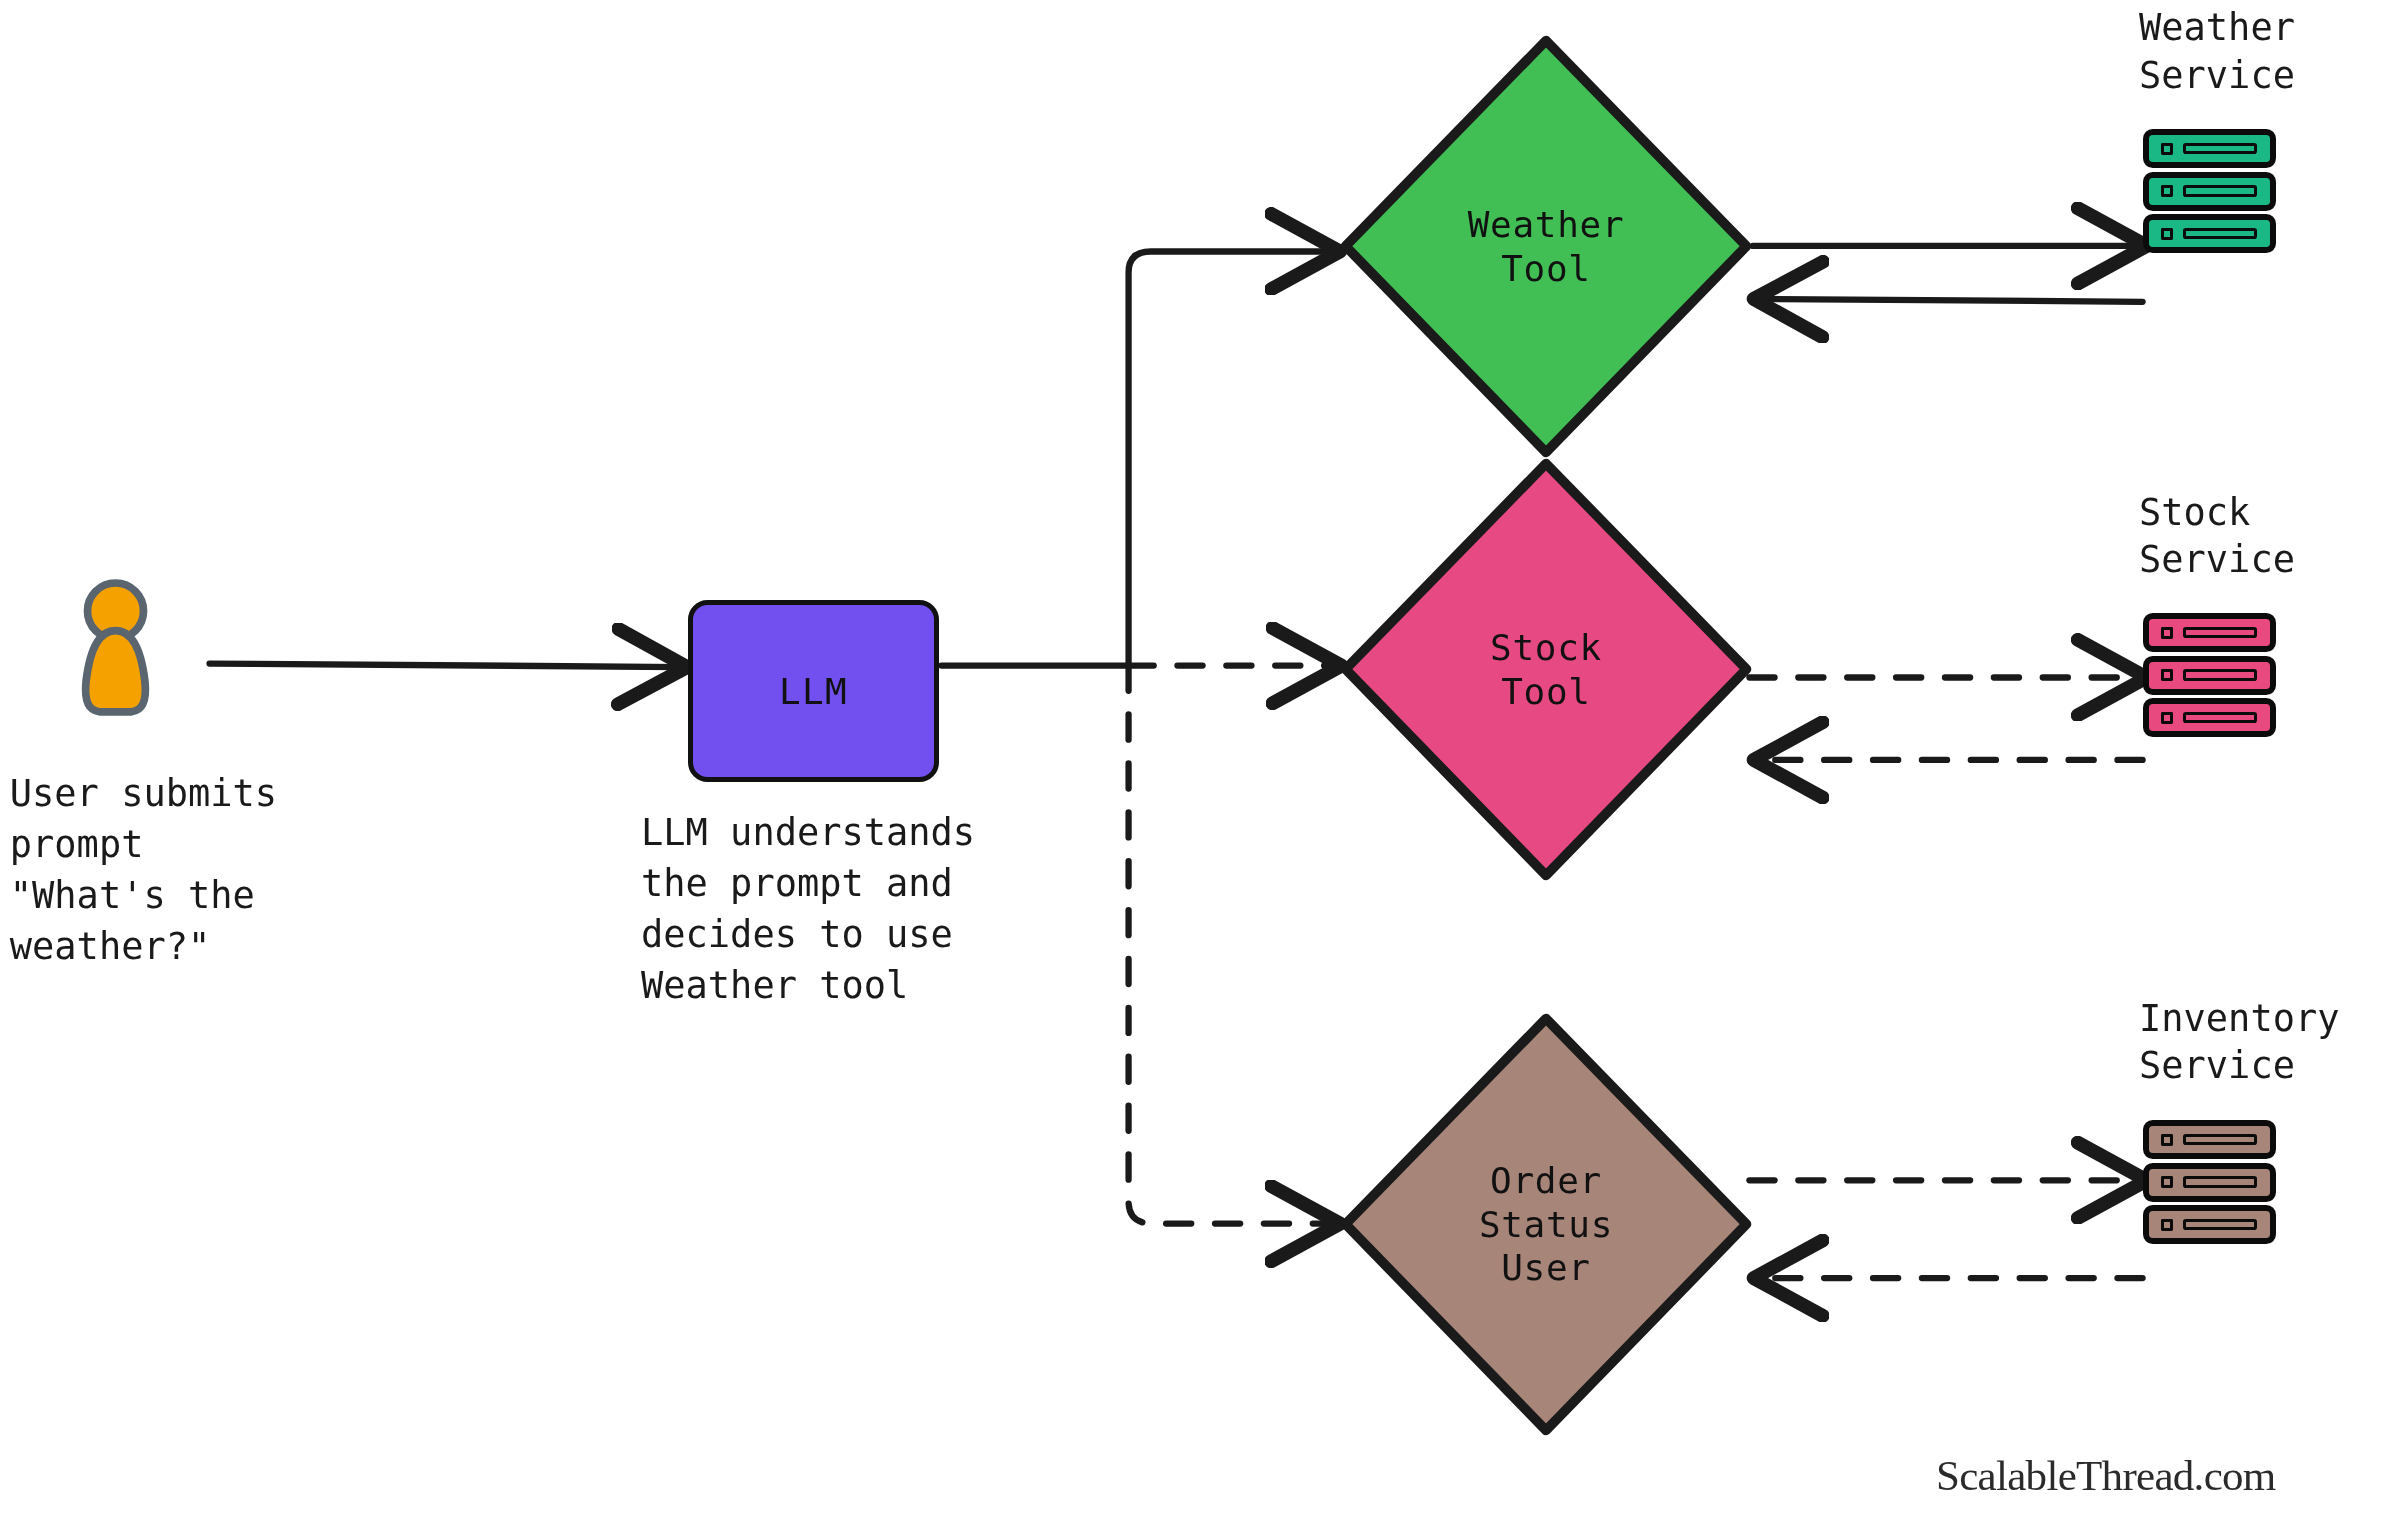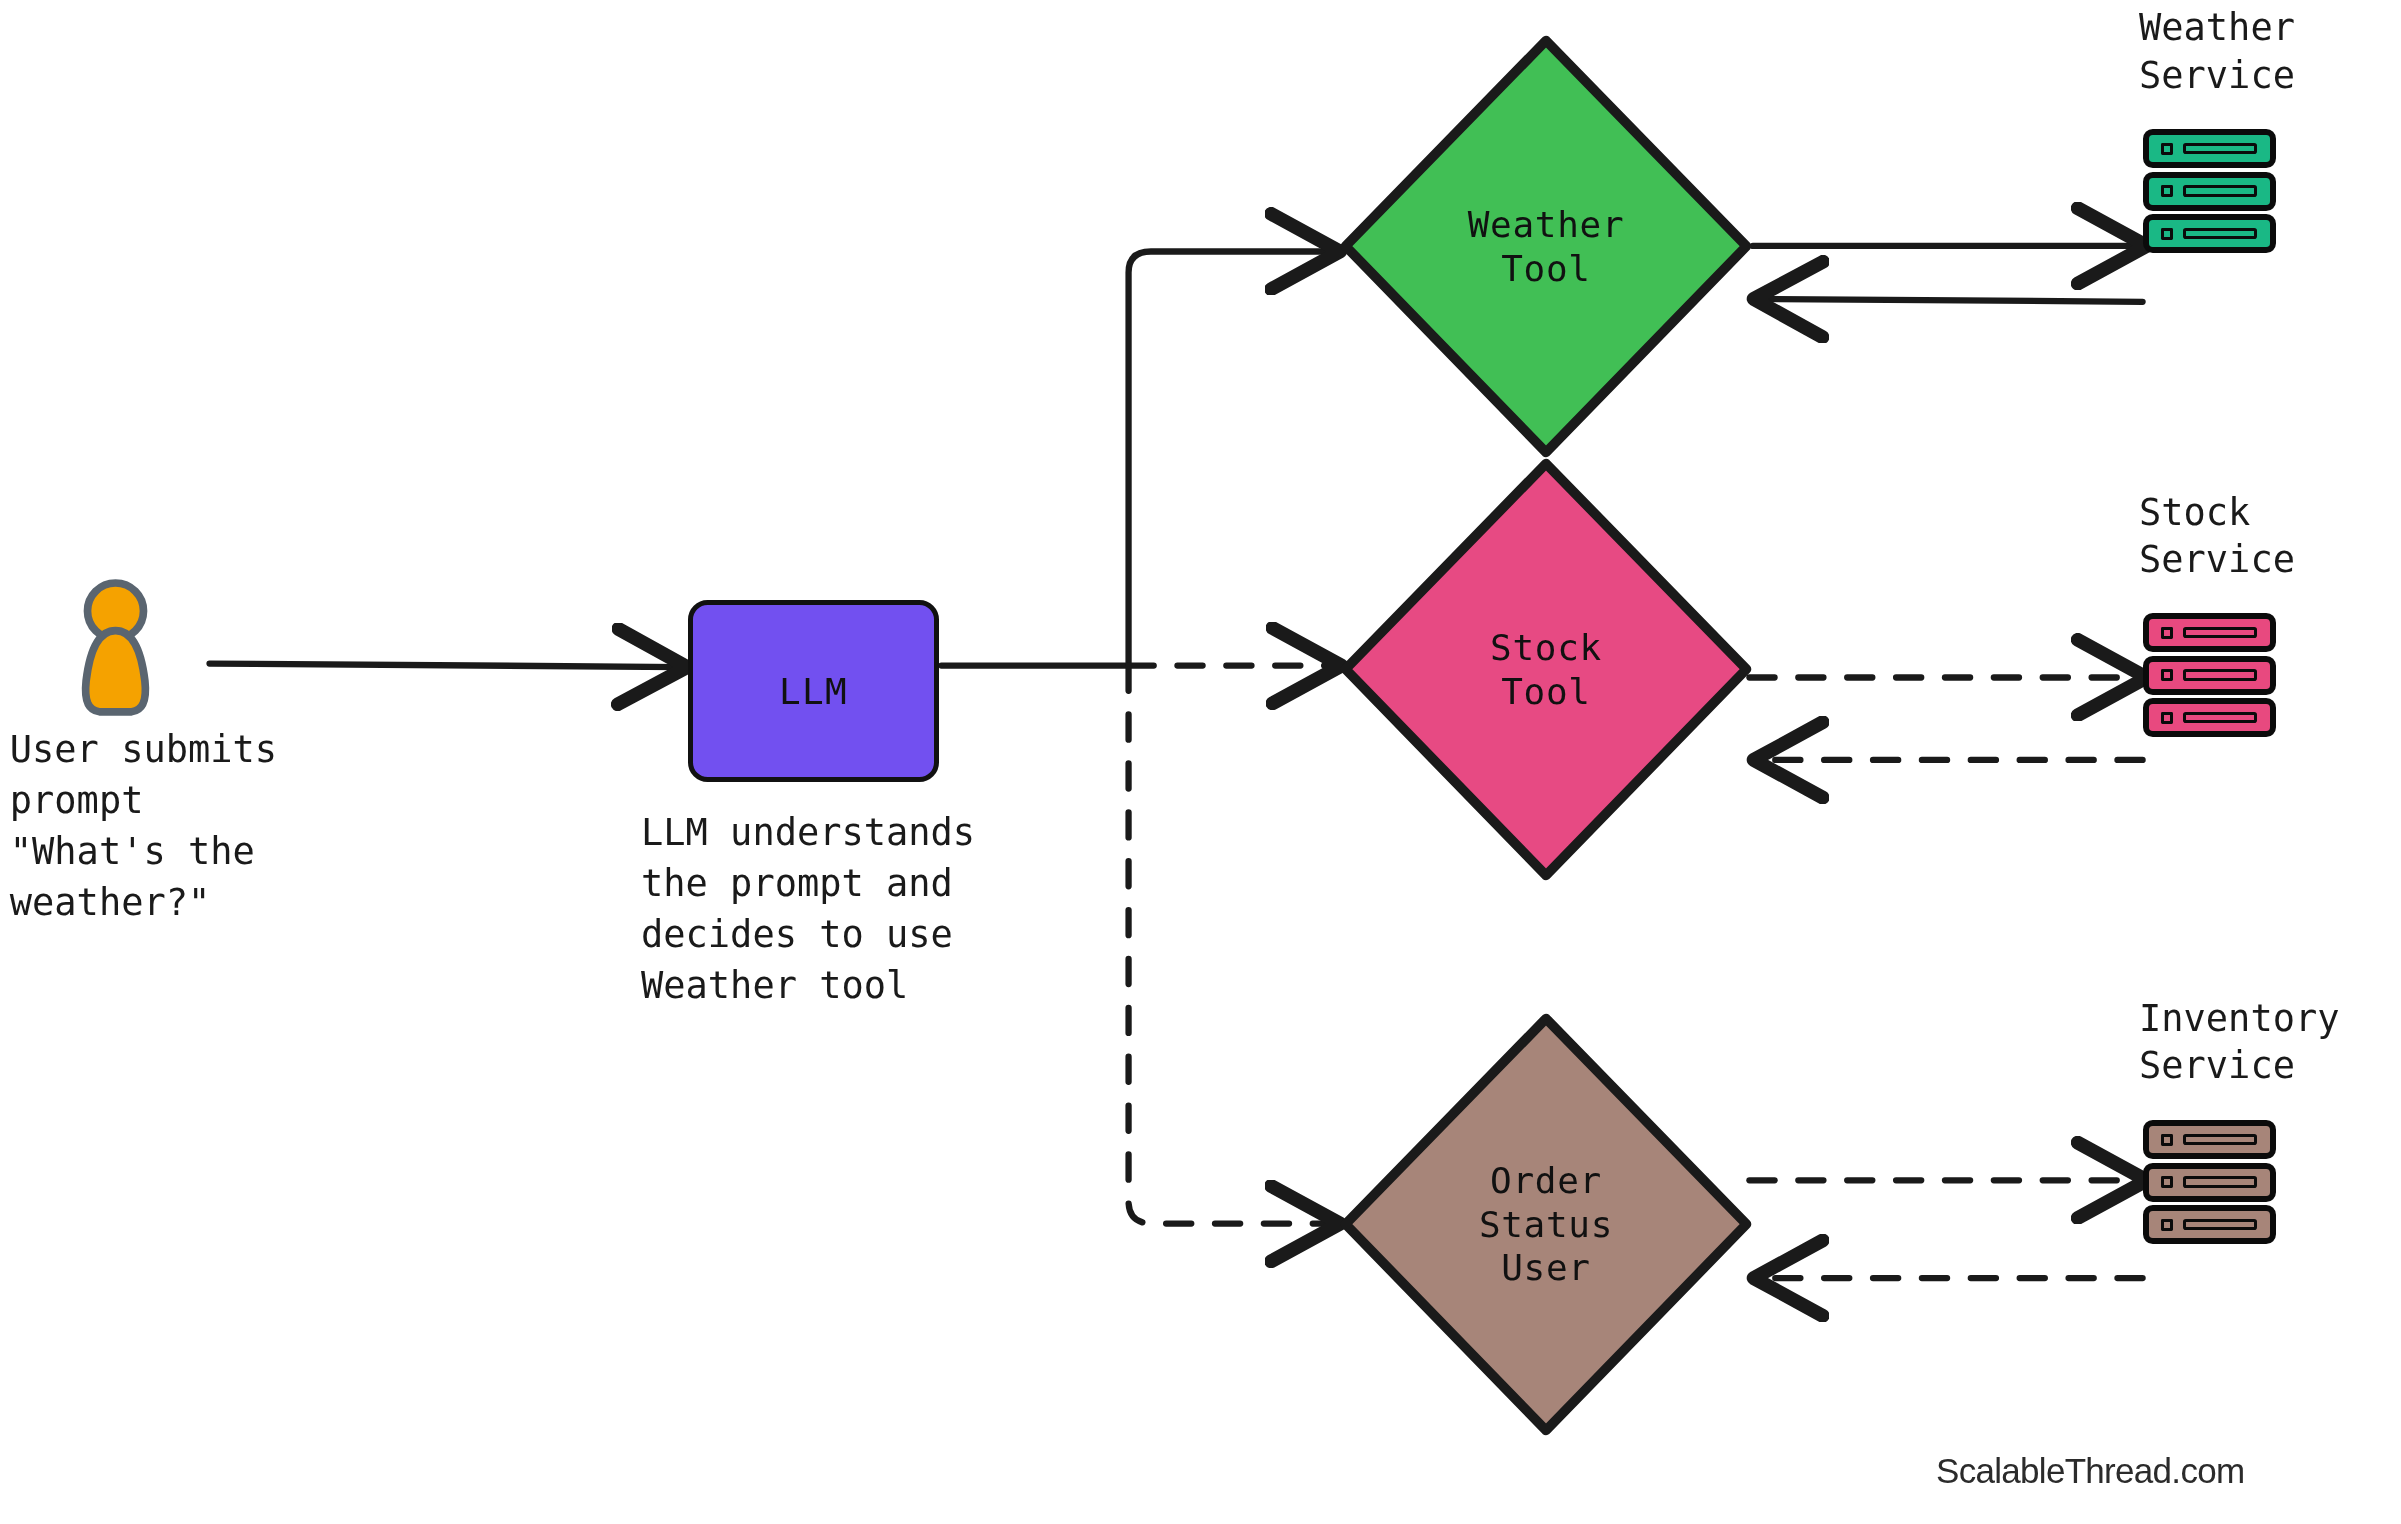--- a/index.html
+++ b/index.html
@@ -80,22 +80,22 @@
   .svc-label {
     position: absolute;
     font-family: "DejaVu Sans Mono", monospace;
     font-size: 37px;
     line-height: 1.28;
     color: #1a1a1a;
     white-space: pre-line;
   }
   .watermark {
     position: absolute;
-    font-family: Liberation Sans, sans-serif;
-    font-size: 35px;
+    font-family: Liberation Serif, serif;
+    font-size: 43px;
     color: #2b2b2b;
     letter-spacing: -0.7px;
   }
   
   .server-stack {
     position: absolute;
     display: flex;
     flex-direction: column;
     gap: 3.5px;
   }
@@ -159,21 +159,21 @@
     <path d="M 3068 1830 L 2520 1830" fill="none" stroke="#1a1a1a" stroke-width="9" stroke-linecap="round" stroke-dasharray="36 34" marker-end="url(#ah)"></path>
   </svg>
 
   <div class="actor" style="left:70px; top:576px; width:91px; height:147px;">
     <svg viewBox="0 0 130 210" width="91" height="147">
       <circle cx="65" cy="50" r="40" fill="#f5a200" stroke="#5a6570" stroke-width="11"></circle>
       <path d="M65 78 C 40 78 28 108 23 150 C 20 178 26 192 42 194 L 88 194
                C 104 192 110 178 107 150 C 102 108 90 78 65 78 Z" fill="#f5a200" stroke="#5a6570" stroke-width="11" stroke-linejoin="round"></path>
     </svg>
   </div>
-  <div class="caption" style="left:9.8px; top:724px; width:391px;">User submits
+  <div class="caption" style="left:9.8px; top:768px; width:391px;">User submits
 prompt
 "What's the
 weather?"</div>
 
   <div class="llm-box" style="left:688px; top:576px; width:251px; height:182px; background:#7250f0;">LLM</div>
   <div class="caption" style="left:641px; top:807px; width:447px;">LLM understands
 the prompt and
 decides to use
 Weather tool</div>
 

